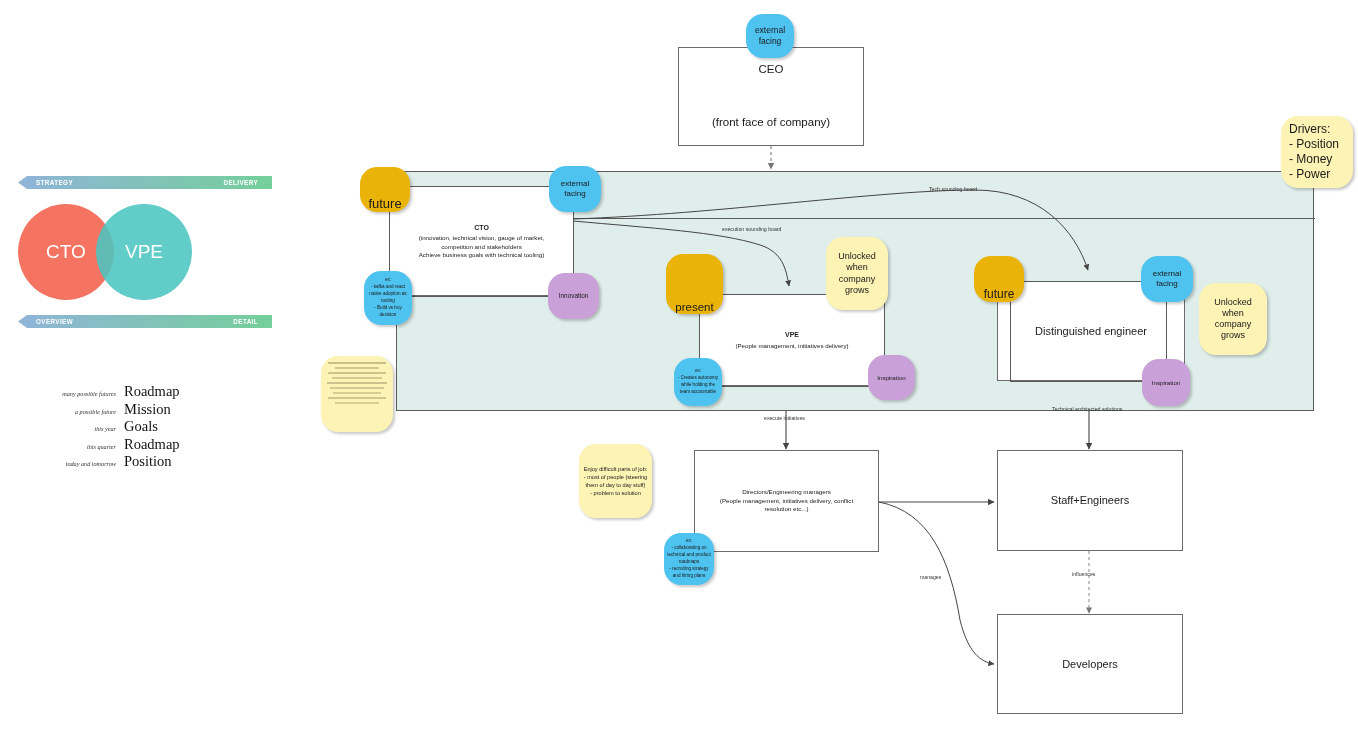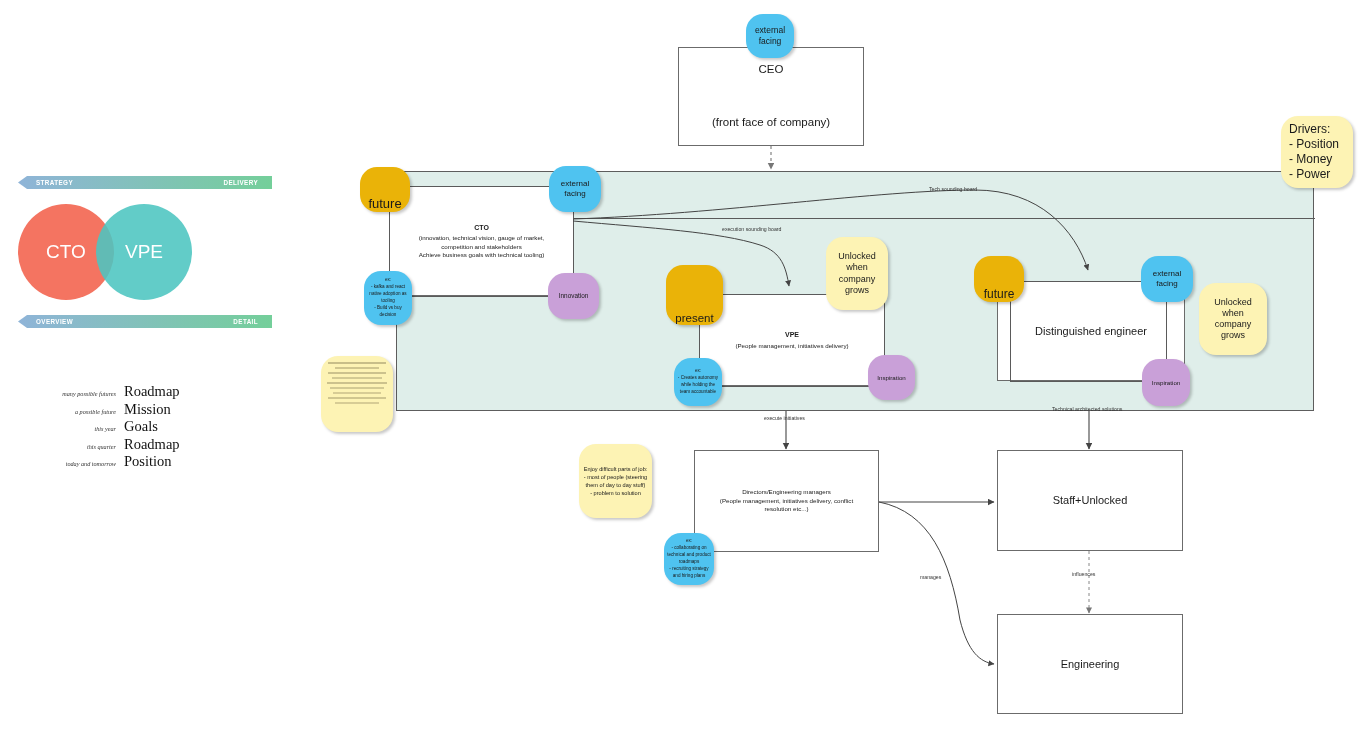--- a/index.html
+++ b/index.html
@@ -198,21 +198,21 @@
   <div style="width:88%;height:2px;background:rgba(80,70,40,.24);"></div>
   <div style="width:78%;height:2px;background:rgba(80,70,40,.22);"></div>
   <div style="width:94%;height:2px;background:rgba(80,70,40,.26);"></div>
   <div style="width:70%;height:2px;background:rgba(80,70,40,.22);"></div>
 </div>
 
 <div class="role-box" style="left:699px;top:294px;width:186px;height:92px;flex-direction:column;font-size:6.2px;z-index:3;">
   <div class="role-title" style="font-size:7px;margin-bottom:2px;">VPE</div>
   <div>(People management, initiatives delivery)</div>
 </div>
-<div class="note green" style="left:666px;top:265px;width:57px;height:60px;font-size:11.5px;">
+<div class="note green" style="left:666px;top:254px;width:57px;height:60px;font-size:11.5px;">
   <span>present</span>
 </div>
 <div class="note yellow" style="left:826px;top:237px;width:62px;height:73px;font-size:9px;white-space:pre-line;">
   <span>Unlocked
 when
 company
 grows</span>
 </div>
 <div class="note purple" style="left:868px;top:355px;width:47px;height:45px;font-size:6.2px;">
   <span>Inspiration</span>
@@ -252,18 +252,18 @@
 - most of people (steering them of day to day stuff)
 - problem to solution</span>
 </div>
 <div class="note blue note-sm" style="left:664px;top:533px;width:50px;height:52px;white-space:pre-line;">
   <span>ex:
 - collaborating on technical and product roadmaps
 - recruiting strategy and hiring plans</span>
 </div>
 
 <div class="role-box" style="left:997px;top:450px;width:186px;height:101px;font-size:11px;">
-  <span>Staff+Unlocked</span>
+  <span>Staff+Engineers</span>
 </div>
 
 <div class="role-box" style="left:997px;top:614px;width:186px;height:100px;font-size:11px;">
-  <span>Engineering</span>
+  <span>Developers</span>
 </div>
 
 </body></html>

